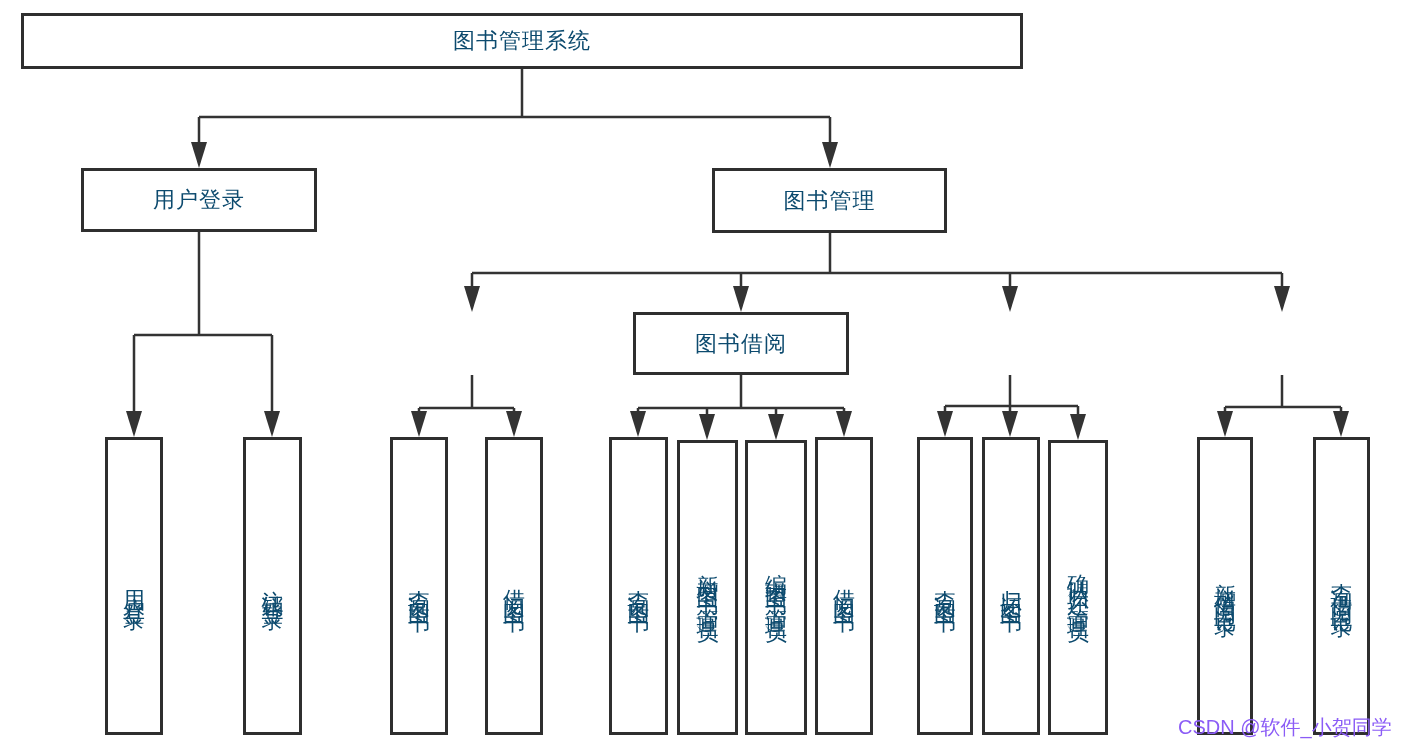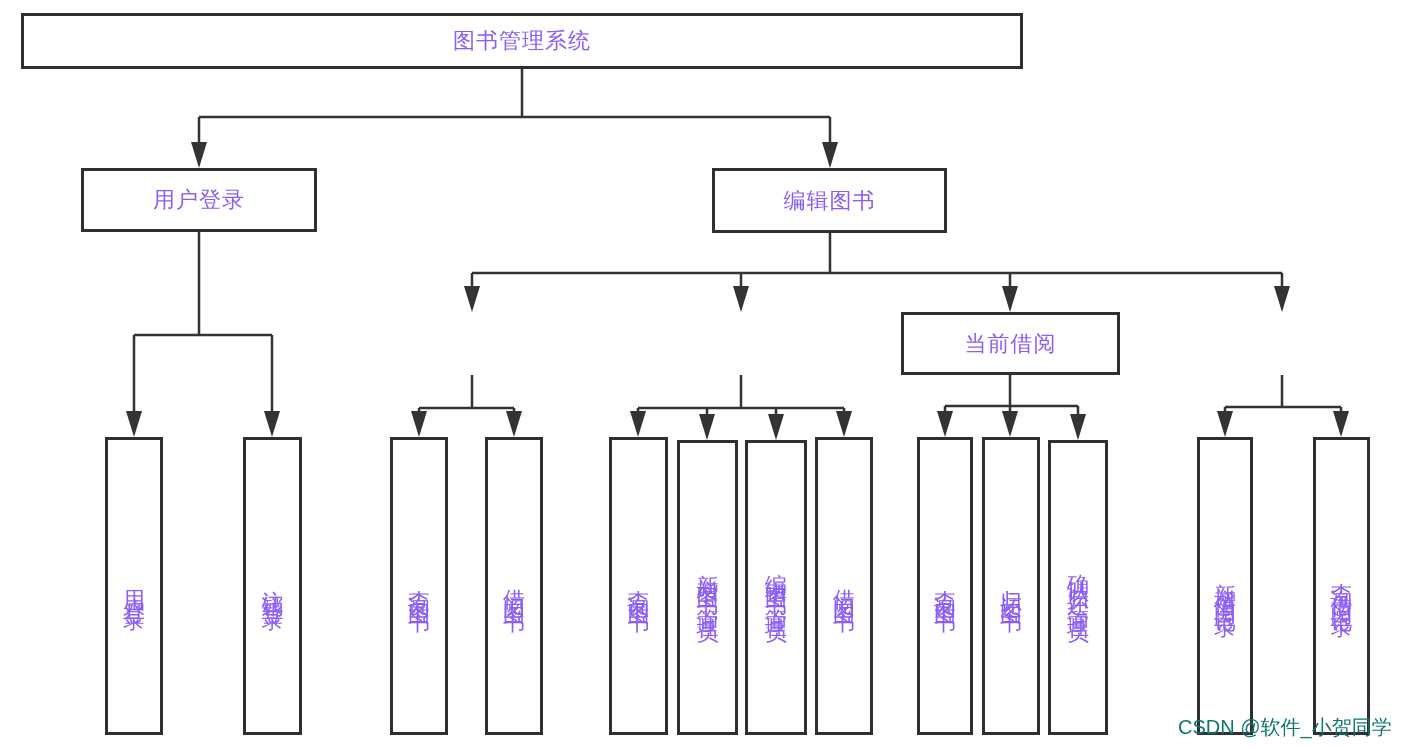--- a/index.html
+++ b/index.html
@@ -20,39 +20,39 @@
     width: 1405px;
     height: 747px;
   }
   .node {
     position: absolute;
     background: #ffffff;
     border: 3px solid #2f2f2f;
     display: flex;
     align-items: center;
     justify-content: center;
-    color: #8b5cf6;
+    color: #0c4a6e;
     box-sizing: content-box;
   }
   .hnode { font-size: 22px; letter-spacing: 1px; }
   .leaf  { font-size: 22px; }
   .leaf .vtext {
     writing-mode: vertical-rl;
     text-orientation: mixed;
     letter-spacing: 7px;
     line-height: 1;
     white-space: nowrap;
   }
   .watermark {
     position: absolute;
     left: 1178px;
     top: 714px;
     width: 227px;
     font-size: 20px;
-    color: #0f766e;
+    color: #8b5cf6;
     white-space: nowrap;
     z-index: 5;
   }
   svg line, svg path { stroke: #333333; stroke-width: 2.5; fill: none; }
   svg polygon { fill: #333333; stroke: none; }
 </style>
 </head>
 <body>
 
 <div id="stage">
@@ -94,25 +94,25 @@
   </svg>
 
   <div class="node hnode" style="left:21px; top:13px; width:996px; height:50px;">
     <span>图书管理系统</span>
   </div>
 
   <div class="node hnode" style="left:81px; top:168px; width:230px; height:58px;">
     <span>用户登录</span>
   </div>
   <div class="node hnode" style="left:712px; top:168px; width:229px; height:59px;">
-    <span>编辑图书</span>
+    <span>图书管理</span>
   </div>
 
-  <div class="node hnode" style="left:901px; top:312px; width:213px; height:57px;">
-    <span>当前借阅</span>
+  <div class="node hnode" style="left:633px; top:312px; width:210px; height:57px;">
+    <span>图书借阅</span>
   </div>
 
   <div class="node leaf" style="left:105px; top:437px; width:52px; height:292px;">
     <span class="vtext">用户登录</span>
   </div>
   <div class="node leaf" style="left:243px; top:437px; width:53px; height:292px;">
     <span class="vtext">注销登录</span>
   </div>
 
   <div class="node leaf" style="left:390px; top:437px; width:52px; height:292px;">

